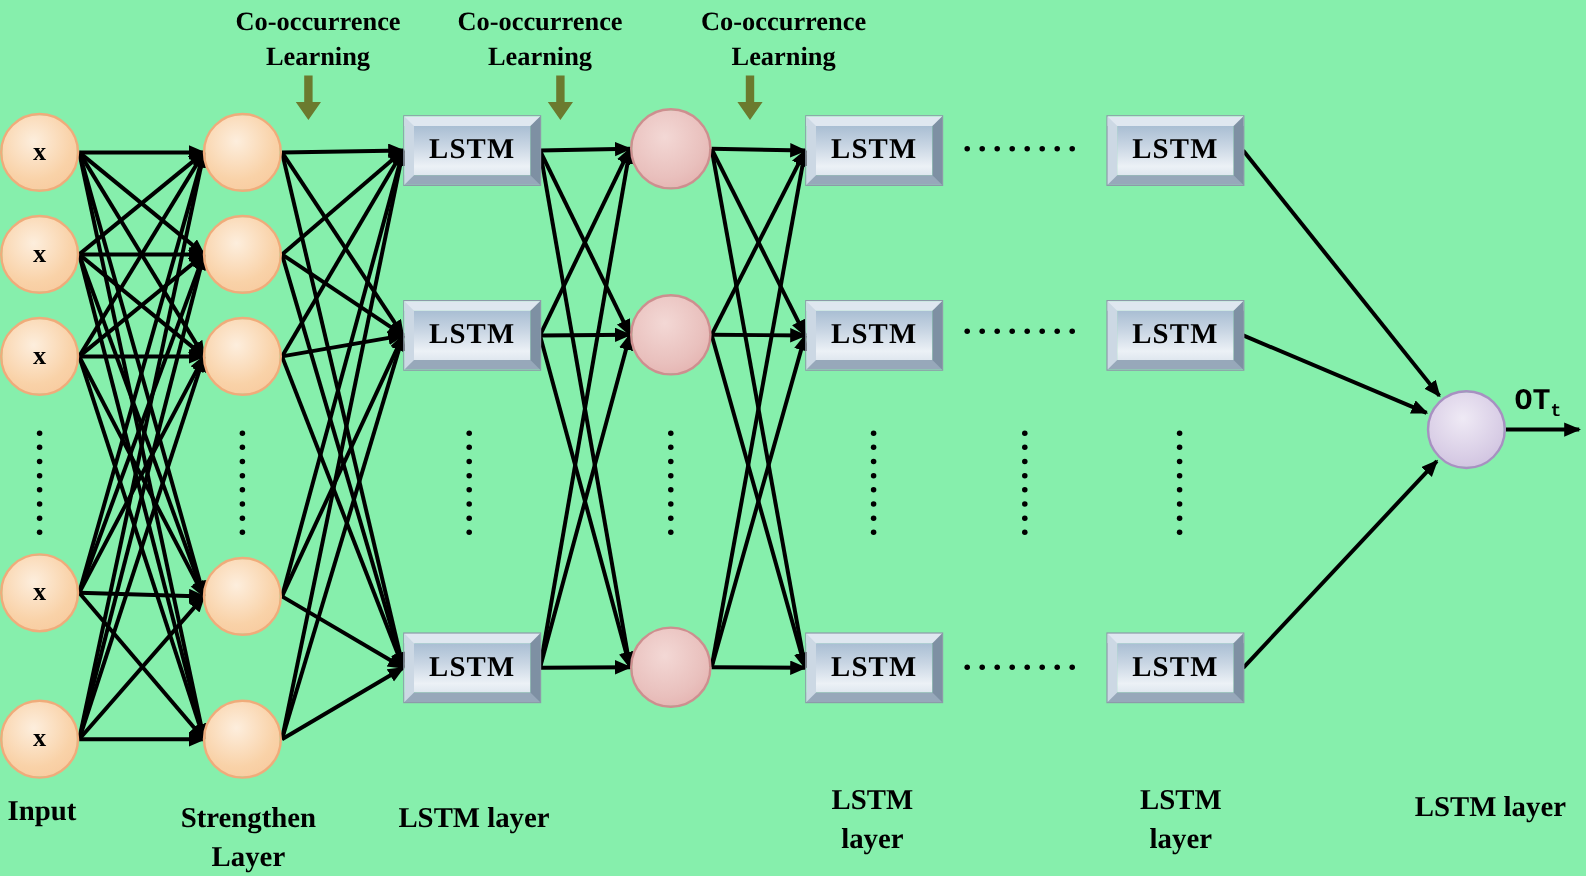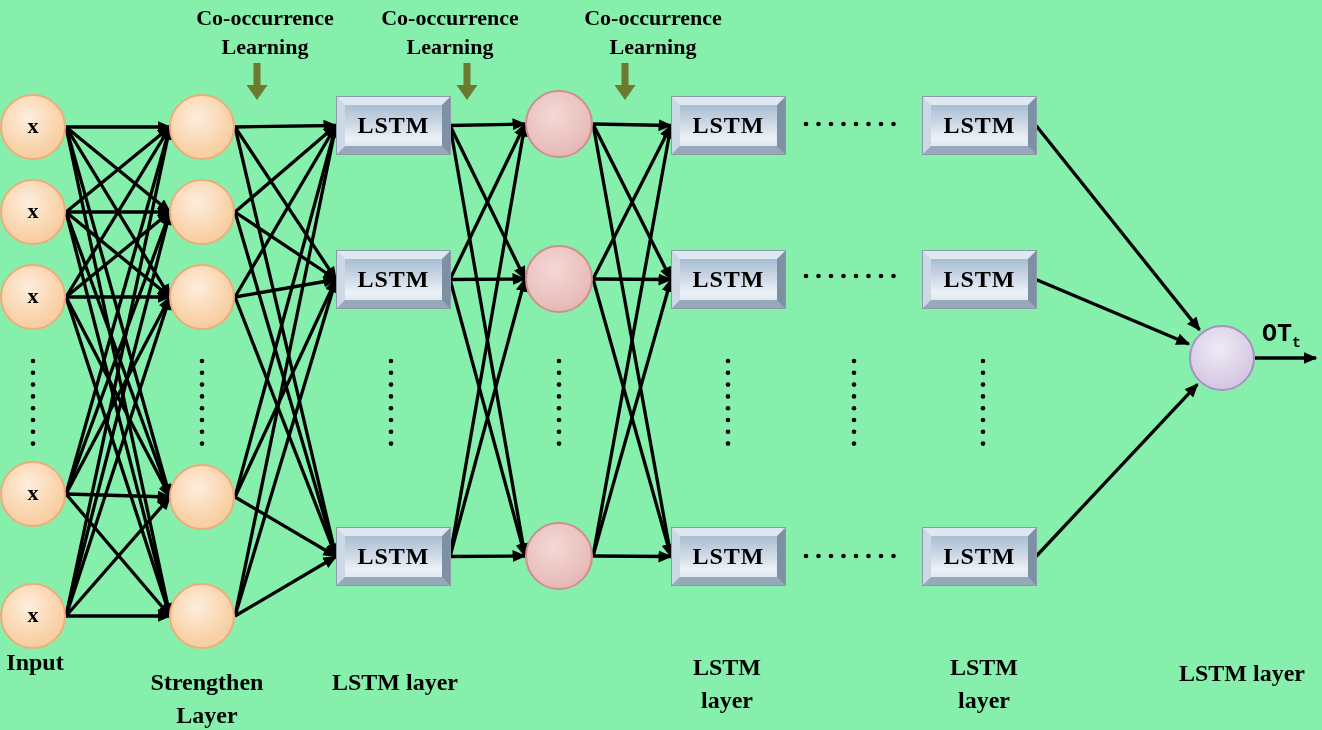--- a/index.html
+++ b/index.html
@@ -208,21 +208,21 @@
   </div>
   <div class="coocc" style="left:450px">
     <div>Co-occurrence</div>
     <div>Learning</div>
   </div>
   <div class="coocc" style="left:653px">
     <div>Co-occurrence</div>
     <div>Learning</div>
   </div>
 
-  <div class="layer-label" style="left:35px;top:646px">
+  <div class="layer-label" style="left:35px;top:660px">
     <div>Input</div>
     <div></div>
   </div>
   <div class="layer-label" style="left:207px;top:666px">
     <div>Strengthen</div>
     <div>Layer</div>
   </div>
   <div class="layer-label" style="left:395px;top:666px">
     <div>LSTM layer</div>
     <div></div>

